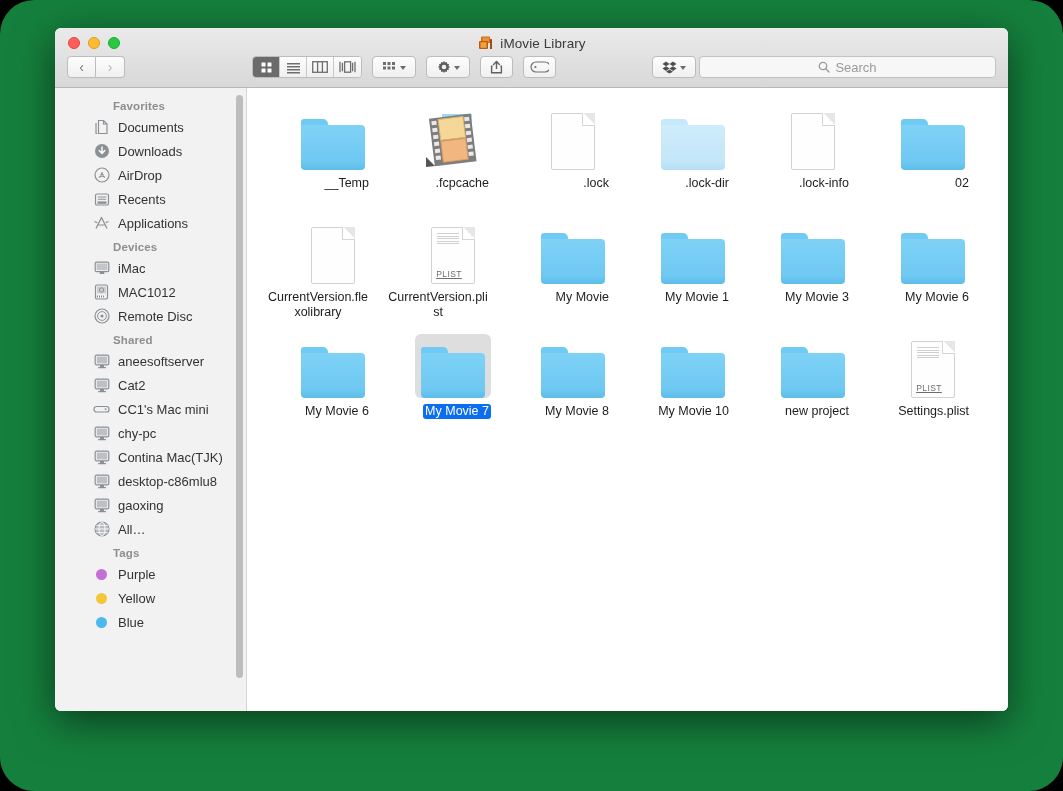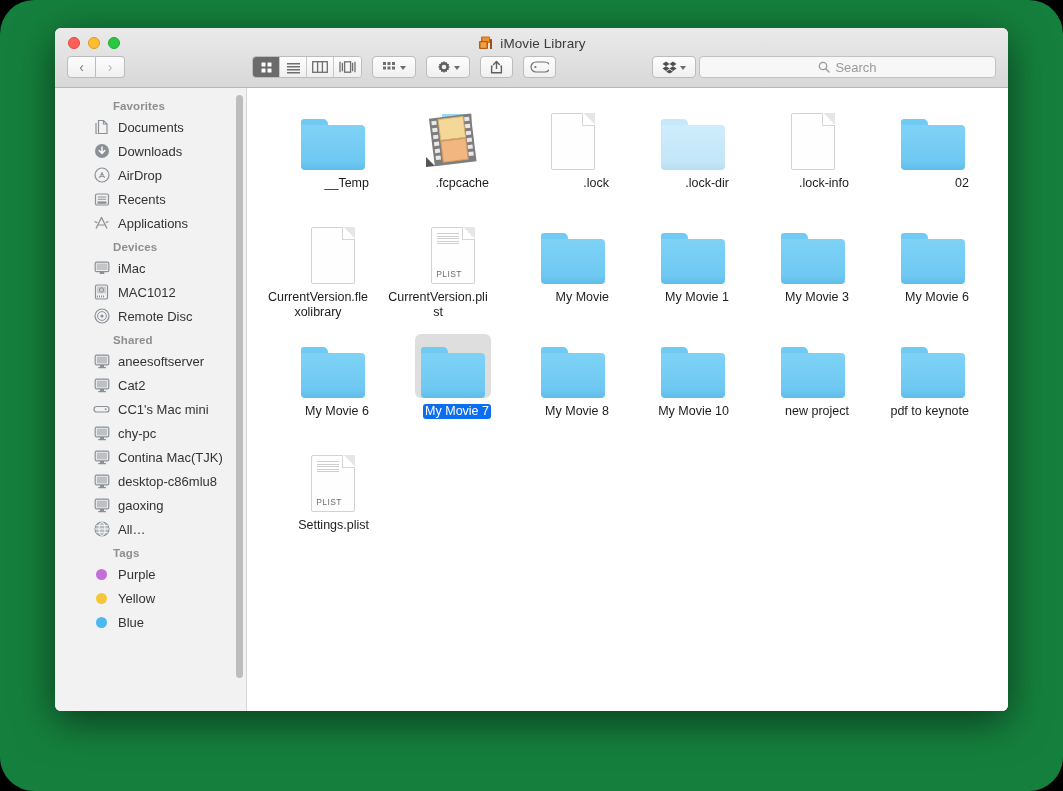--- a/index.html
+++ b/index.html
@@ -259,20 +259,21 @@
     background: linear-gradient(to bottom left,#e6e6e6 0 50%, #fff 50% 100%);
     border-left: 1px solid #d6d6d6;
     border-bottom: 1px solid #d6d6d6;
   }
   .doc .plist {
     position: absolute; bottom: 4px; left: 0; right: 8px;
     text-align: center;
     font-size: 8.5px;
     color: #6d6d6d;
     letter-spacing: .4px;
+    text-decoration: underline;
   }
   .doc .lines {
     position: absolute; left: 5px; top: 5px;
     width: 22px;
   }
   .doc .lines i {
     display: block; height: 1px; background: #cfcfcf; margin-bottom: 1.5px;
   }
 
   
@@ -802,29 +803,20 @@
               <div class="icon-slot">
                 <span class="folder">
                   <span class="tab"></span>
                   <span class="bodyf"></span>
                 </span>
               </div>
               <div class="name">new project</div>
             </div>
             <div class="cell">
               <div class="icon-slot">
-                <span class="folder">
-                  <span class="tab"></span>
-                  <span class="bodyf"></span>
-                </span>
-              </div>
-              <div class="name">pdf to keynote</div>
-            </div>
-            <div class="cell">
-              <div class="icon-slot">
                 <span class="doc">
                   <span class="fold"></span>
                   <span class="lines">
                     <i></i>
                     <i></i>
                     <i></i>
                     <i></i>
                     <i></i>
                   </span>
                   <span class="plist">PLIST</span>

